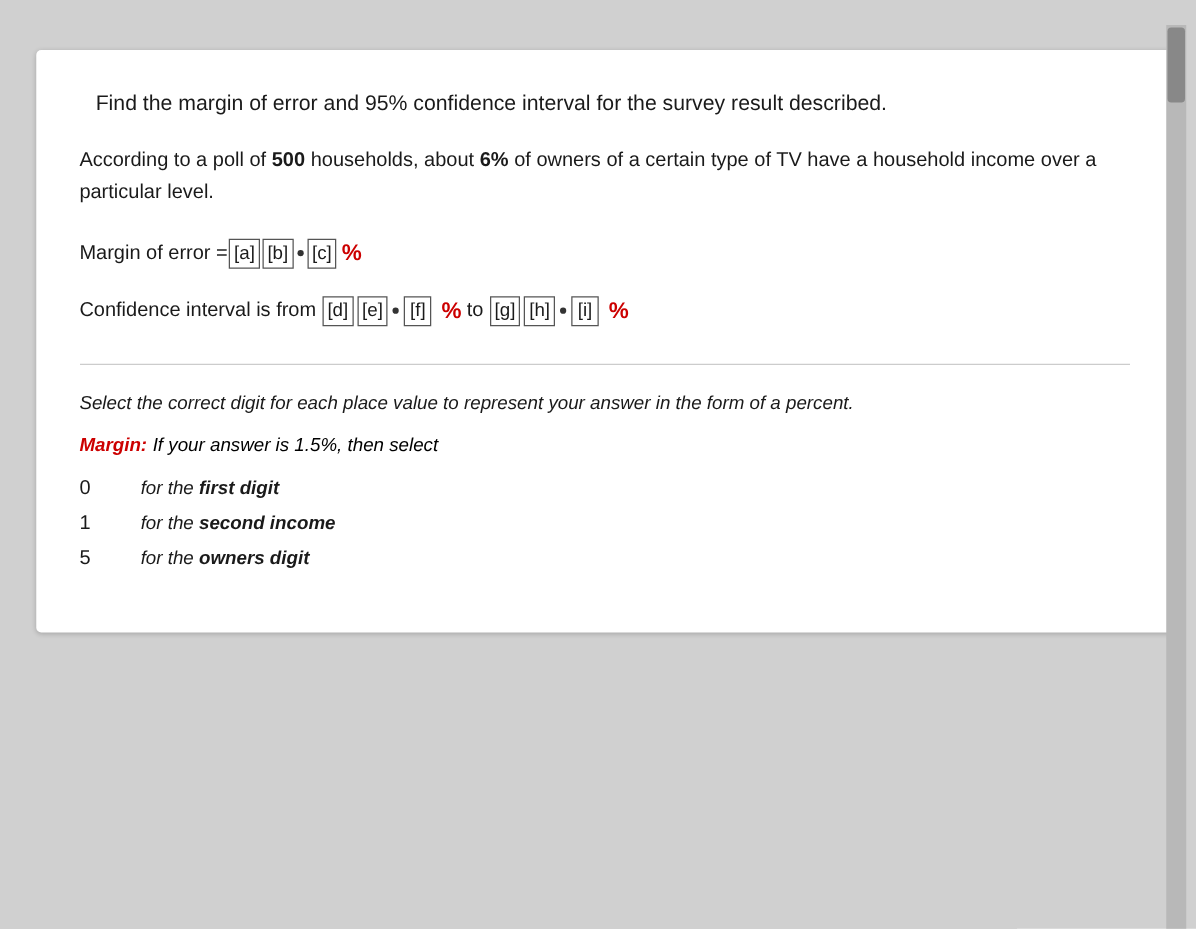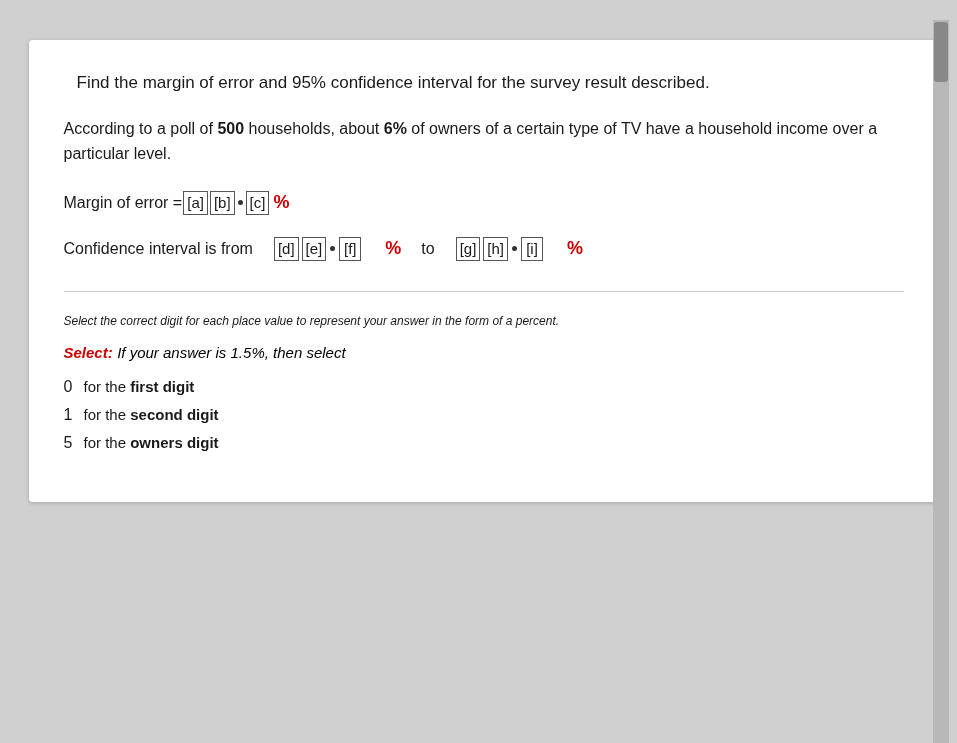--- a/index.html
+++ b/index.html
@@ -54,21 +54,21 @@
       align-items: center;
       gap: 0px;
     }
 
     .confidence-line {
       font-size: 16px;
       color: #1a1a1a;
       margin-bottom: 30px;
       display: flex;
       align-items: center;
-      gap: 20px;
+      gap: 4px;
     }
 
     .placeholder-box {
       display: inline-block;
       border: 1.5px solid #555;
       min-width: 22px;
       min-height: 22px;
       text-align: center;
       padding: 0 3px;
       font-size: 15px;
@@ -94,21 +94,21 @@
       vertical-align: middle;
       margin: 0 2px;
     }
 
     .instructions-section {
       border-top: 1px solid #ccc;
       padding-top: 20px;
     }
 
     .instructions-title {
-      font-size: 12px;
+      font-size: 15px;
       color: #1a1a1a;
       font-style: italic;
       margin-bottom: 14px;
       line-height: 1.5;
     }
 
     .example-label {
       font-size: 15px;
       color: #cc0000;
       font-style: italic;
@@ -142,20 +142,22 @@
     }
 
     .digit-number {
       font-size: 16px;
       font-weight: normal;
       color: #1a1a1a;
       min-width: 14px;
     }
 
     .digit-desc {
+      font-style: italic;
+      margin-left: 29px;
     }
 
     .digit-desc strong {
       font-weight: bold;
     }
 
     .page-wrapper {
       position: relative;
       width: 957px;
     }
@@ -219,33 +221,33 @@
             <span class="dot-separator"></span>
             <span class="placeholder-box">[i]</span>
           </span>
           <span class="red-percent">%</span>
         </div>
 
         <div class="instructions-section">
           <div class="instructions-title">Select the correct digit for each place value to represent your answer in the form of a percent.</div>
 
           <div class="example-line">
-            <span class="example-label">Select:</span>
+            <span class="example-label">Margin:</span>
             <span class="example-text"> </span>
             <span class="example-text">If your answer is 1.5%, then select</span>
           </div>
 
           <ul class="digit-example-list">
             <li>
               <span class="digit-number">0</span>
               <span class="digit-desc">for the <strong>first digit</strong></span>
             </li>
             <li>
               <span class="digit-number">1</span>
-              <span class="digit-desc">for the <strong>second digit</strong></span>
+              <span class="digit-desc">for the <strong>second income</strong></span>
             </li>
             <li>
               <span class="digit-number">5</span>
               <span class="digit-desc">for the <strong>owners digit</strong></span>
             </li>
           </ul>
         </div>
 
       </div>
     </div>

